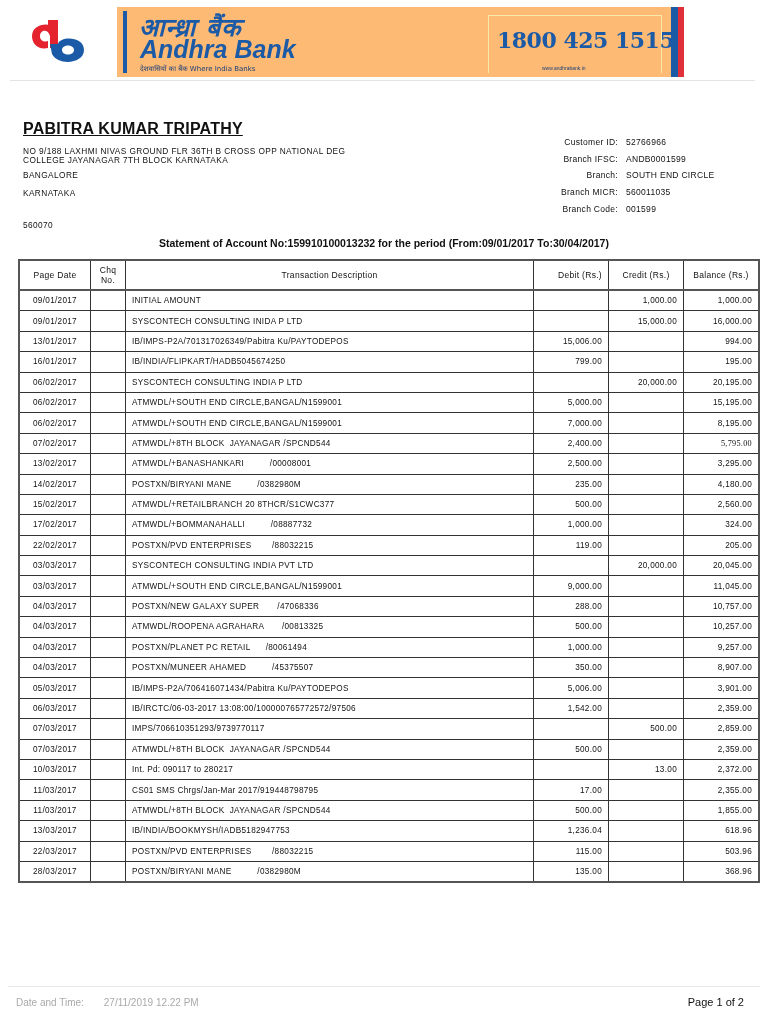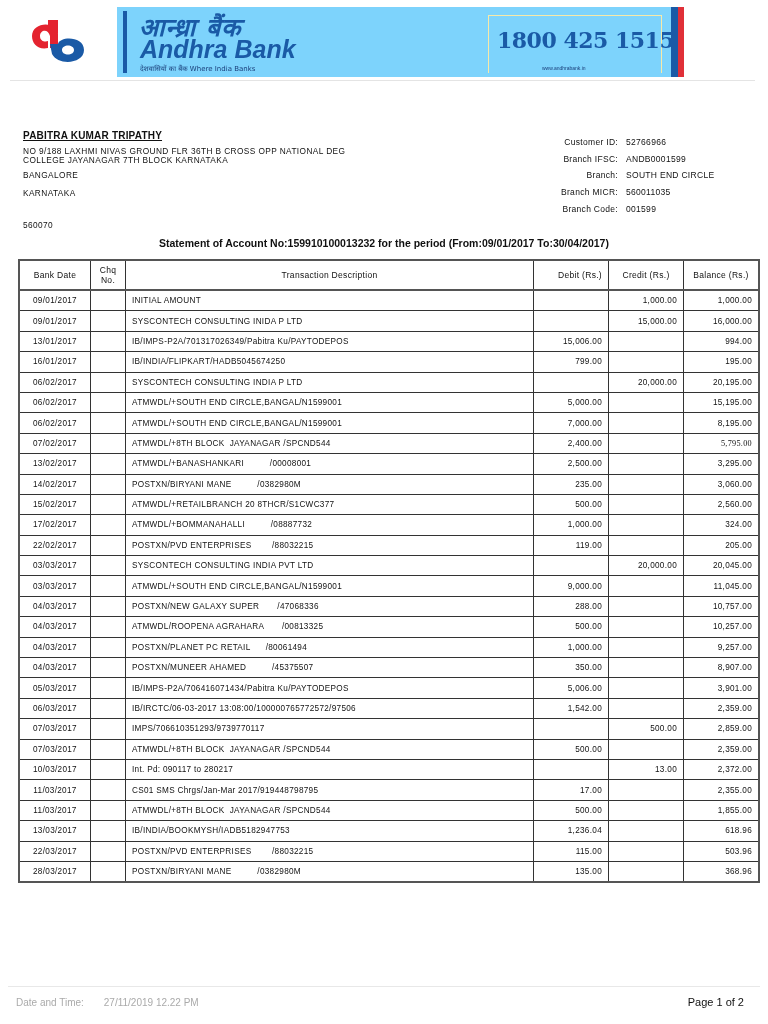--- a/index.html
+++ b/index.html
@@ -1,30 +1,30 @@
 <!DOCTYPE html>
 <html><head>
 <meta charset="utf-8">
 <style>
   html, body { margin:0; padding:0; background:#ffffff; }
   body { width:768px; height:1024px; position:relative; overflow:hidden; font-family:"Liberation Sans", sans-serif; color:#111; }
   .logo { position:absolute; left:26px; top:14px; width:64px; height:52px; }
-  .banner { position:absolute; left:117px; top:7px; width:567px; height:70px; background:#7dd3fc; }
+  .banner { position:absolute; left:117px; top:7px; width:567px; height:70px; background:#fdba74; }
   .banner .vbar { position:absolute; left:6px; top:4px; width:4px; height:62px; background:#1a5aa6; }
   .banner .hindi { position:absolute; left:22px; top:2px; font-size:25px; font-style:italic; font-weight:bold; color:#1a5aa6; font-family:"DejaVu Sans", sans-serif; letter-spacing:1px; }
   .banner .brand { position:absolute; left:23px; top:28px; font-size:25px; font-weight:bold; font-style:italic; color:#1a5aa6; }
   .banner .tag { position:absolute; left:23px; top:57px; font-size:7px; color:#1a3f7a; font-family:"DejaVu Sans", sans-serif; }
   .banner .phonebox { position:absolute; left:371px; top:8px; width:172px; height:57px; border:1px solid #f7e9a8; border-bottom:none; }
   .banner .phone { position:absolute; left:380px; top:20px; font-size:22px; font-weight:bold; color:#1a5aa6; font-family:"DejaVu Serif", serif; letter-spacing:-0.5px; }
   .banner .web { position:absolute; left:425px; top:58px; font-size:5px; color:#1a3f7a; }
   .stripe-blue { position:absolute; left:671px; top:7px; width:7px; height:70px; background:#1a5aa6; }
   .stripe-red { position:absolute; left:678px; top:7px; width:6px; height:70px; background:#e03038; }
   .hr-top { position:absolute; left:10px; top:80px; width:745px; height:1px; background:#e4e4e4; }
 
-  .cust-name { position:absolute; left:23px; top:130px; font-size:10px; font-weight:bold; text-decoration:underline; letter-spacing:0.2px; }
+  .cust-name { position:absolute; left:23px; top:120px; font-size:16px; font-weight:bold; text-decoration:underline; letter-spacing:0.2px; }
   .addr { position:absolute; left:23px; font-size:8.3px; letter-spacing:0.4px; line-height:10px; }
   .info-row { position:absolute; left:520px; width:240px; font-size:8.5px; letter-spacing:0.3px; }
   .info-row .lbl { position:absolute; right:142px; text-align:right; white-space:nowrap; }
   .info-row .val { position:absolute; left:106px; white-space:nowrap; }
 
   .stmt-title { position:absolute; left:0; width:768px; top:237px; text-align:center; font-size:10.5px; font-weight:bold; }
 
   table.txn { position:absolute; left:18px; top:259px; width:742px; border-collapse:collapse; font-size:8.2px; letter-spacing:0.3px; border:2px solid #555; }
   table.txn th, table.txn td { border:1px solid #333; padding:0 6px; white-space:nowrap; }
   table.txn th { font-weight:normal; height:28px; font-size:8.5px; }
@@ -91,21 +91,21 @@
 <div class="info-row" style="top:204px;">
   <span class="lbl">Branch Code:</span>
   <span class="val">001599</span>
 </div>
 
 <div class="stmt-title">Statement of Account No:159910100013232 for the period (From:09/01/2017 To:30/04/2017)</div>
 
 <table class="txn">
   <thead>
     <tr>
-      <th class="c-date">Bank Date</th>
+      <th class="c-date">Page Date</th>
       <th class="c-chq" style="white-space:normal;line-height:10px;">Chq No.</th>
       <th class="c-desc">Transaction Description</th>
       <th class="c-num">Debit (Rs.)</th>
       <th class="c-num c-credit">Credit (Rs.)</th>
       <th class="c-num c-bal">Balance (Rs.)</th>
     </tr>
   </thead>
   <tbody id="txn-body">
       <tr>
         <td class="c-date" style="white-space: pre;">09/01/2017</td>
@@ -178,21 +178,21 @@
         <td class="c-num" style="white-space: pre;">2,500.00</td>
         <td class="c-num" style="white-space: pre;"></td>
         <td class="c-num" style="white-space: pre;">3,295.00</td>
       </tr>
       <tr>
         <td class="c-date" style="white-space: pre;">14/02/2017</td>
         <td class="c-chq" style="white-space: pre;"></td>
         <td class="c-desc" style="white-space: pre;">POSTXN/BIRYANI MANE          /0382980M</td>
         <td class="c-num" style="white-space: pre;">235.00</td>
         <td class="c-num" style="white-space: pre;"></td>
-        <td class="c-num" style="white-space: pre;">3,060.00</td>
+        <td class="c-num" style="white-space: pre;">4,180.00</td>
       </tr>
       <tr>
         <td class="c-date" style="white-space: pre;">15/02/2017</td>
         <td class="c-chq" style="white-space: pre;"></td>
         <td class="c-desc" style="white-space: pre;">ATMWDL/+RETAILBRANCH 20 8THCR/S1CWC377</td>
         <td class="c-num" style="white-space: pre;">500.00</td>
         <td class="c-num" style="white-space: pre;"></td>
         <td class="c-num" style="white-space: pre;">2,560.00</td>
       </tr>
       <tr>

